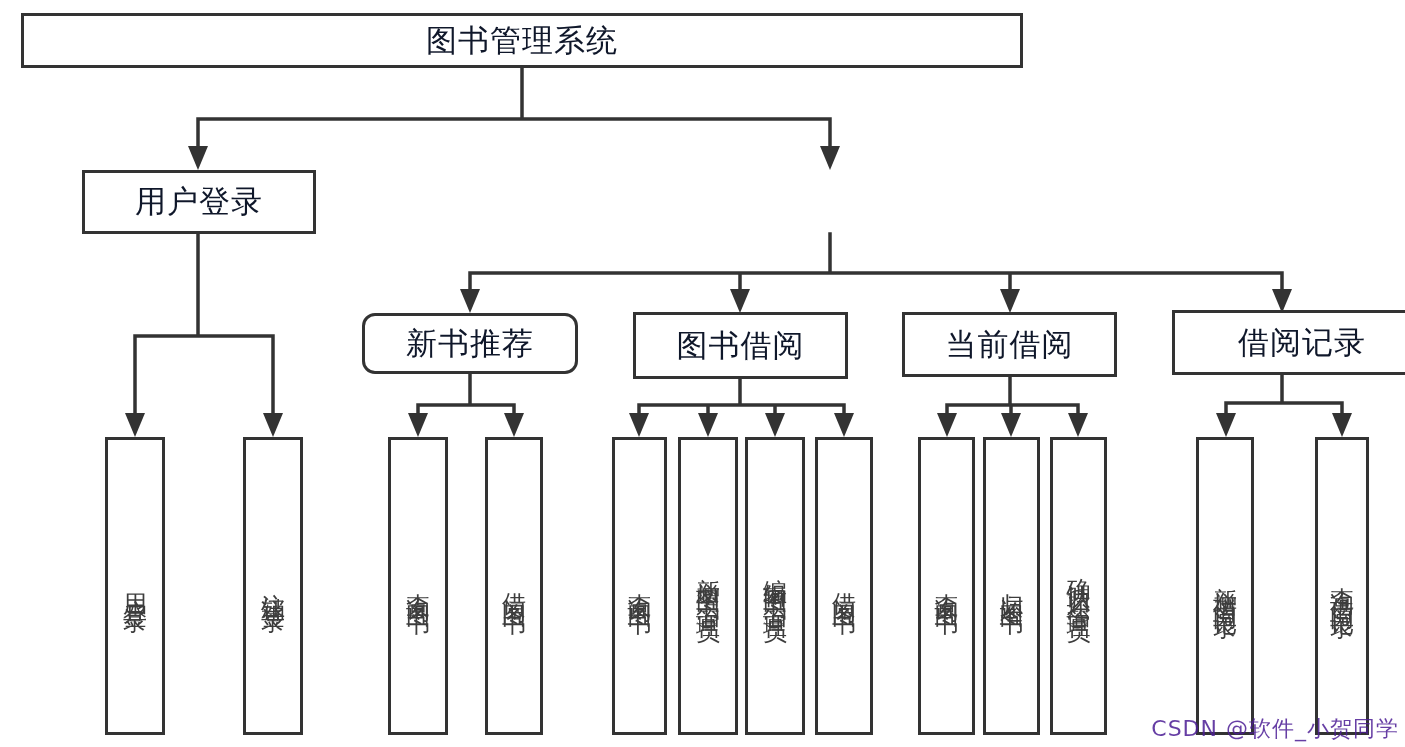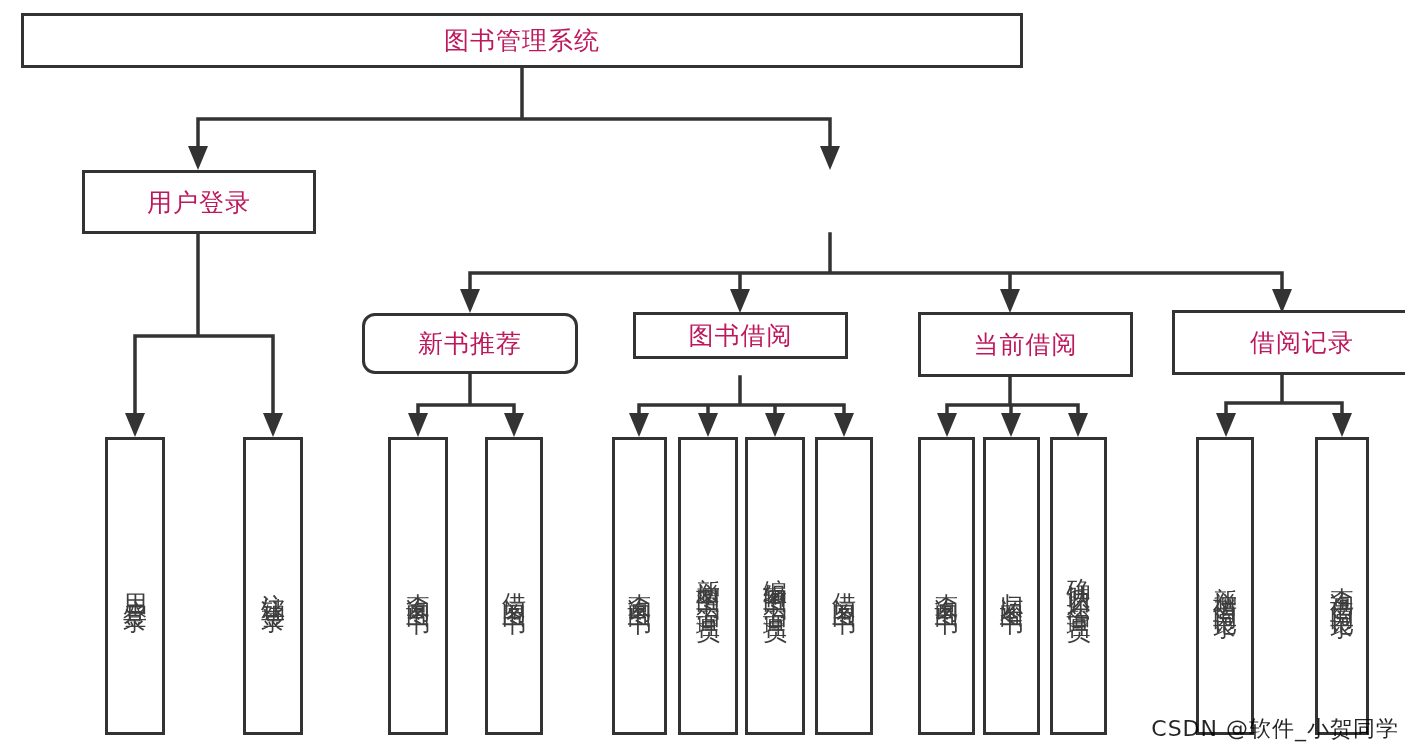--- a/index.html
+++ b/index.html
@@ -5,29 +5,29 @@
   html,body{margin:0;padding:0;background:#ffffff;}
   #stage{
     position:relative;width:1405px;height:747px;background:#ffffff;overflow:hidden;
     font-family:"DejaVu Sans","Liberation Sans",sans-serif;color:#3d3d3d;
   }
   #connectors{position:absolute;left:0;top:0;width:1405px;height:747px;}
   .node{
     position:absolute;box-sizing:border-box;border:3px solid #333333;background:#ffffff;
     display:flex;align-items:center;justify-content:center;
   }
-  .hlabel{font-size:25px;letter-spacing:1px;color:#be185d;white-space:nowrap;}
+  .hlabel{font-size:31px;letter-spacing:1px;color:#0f172a;white-space:nowrap;}
   .leaf .vlabel{
     writing-mode:vertical-rl;text-orientation:mixed;
     font-size:24px;letter-spacing:6px;color:#3d3d3d;line-height:1;
     max-height:288px;
   }
   #watermark{
     position:absolute;top:714px;right:6px;font-size:22px;letter-spacing:1px;
-    color:#000000;opacity:0.85;white-space:nowrap;z-index:5;
+    color:#4c1d95;opacity:0.85;white-space:nowrap;z-index:5;
   }
 </style>
 </head>
 <body>
 
 <div id="stage">
 
   <svg id="connectors" viewBox="0 0 1405 747" xmlns="http://www.w3.org/2000/svg">
     <path fill="none" stroke="#333333" stroke-width="3.5" stroke-linecap="square" d="
       M522 68 V119 M198 119 H830 M198 119 V150 M830 119 V150
@@ -64,24 +64,24 @@
     <span class="hlabel">图书管理系统</span>
   </div>
 
   <div class="node" style="left:82px;top:170px;width:234px;height:64px;">
     <span class="hlabel">用户登录</span>
   </div>
 
   <div class="node" style="left:362px;top:313px;width:216px;height:61px;border-radius:13px;">
     <span class="hlabel">新书推荐</span>
   </div>
-  <div class="node" style="left:633px;top:312px;width:215px;height:47px;">
+  <div class="node" style="left:633px;top:312px;width:215px;height:67px;">
     <span class="hlabel">图书借阅</span>
   </div>
-  <div class="node" style="left:902px;top:312px;width:215px;height:65px;margin-left:16px;">
+  <div class="node" style="left:902px;top:312px;width:215px;height:65px;">
     <span class="hlabel">当前借阅</span>
   </div>
   <div class="node" style="left:1172px;top:310px;width:260px;height:65px;">
     <span class="hlabel">借阅记录</span>
   </div>
 
   <div class="node leaf" style="left:105px;top:437px;width:60px;height:298px;">
     <span class="vlabel">用户登录</span>
   </div>
   <div class="node leaf" style="left:243px;top:437px;width:60px;height:298px;">

